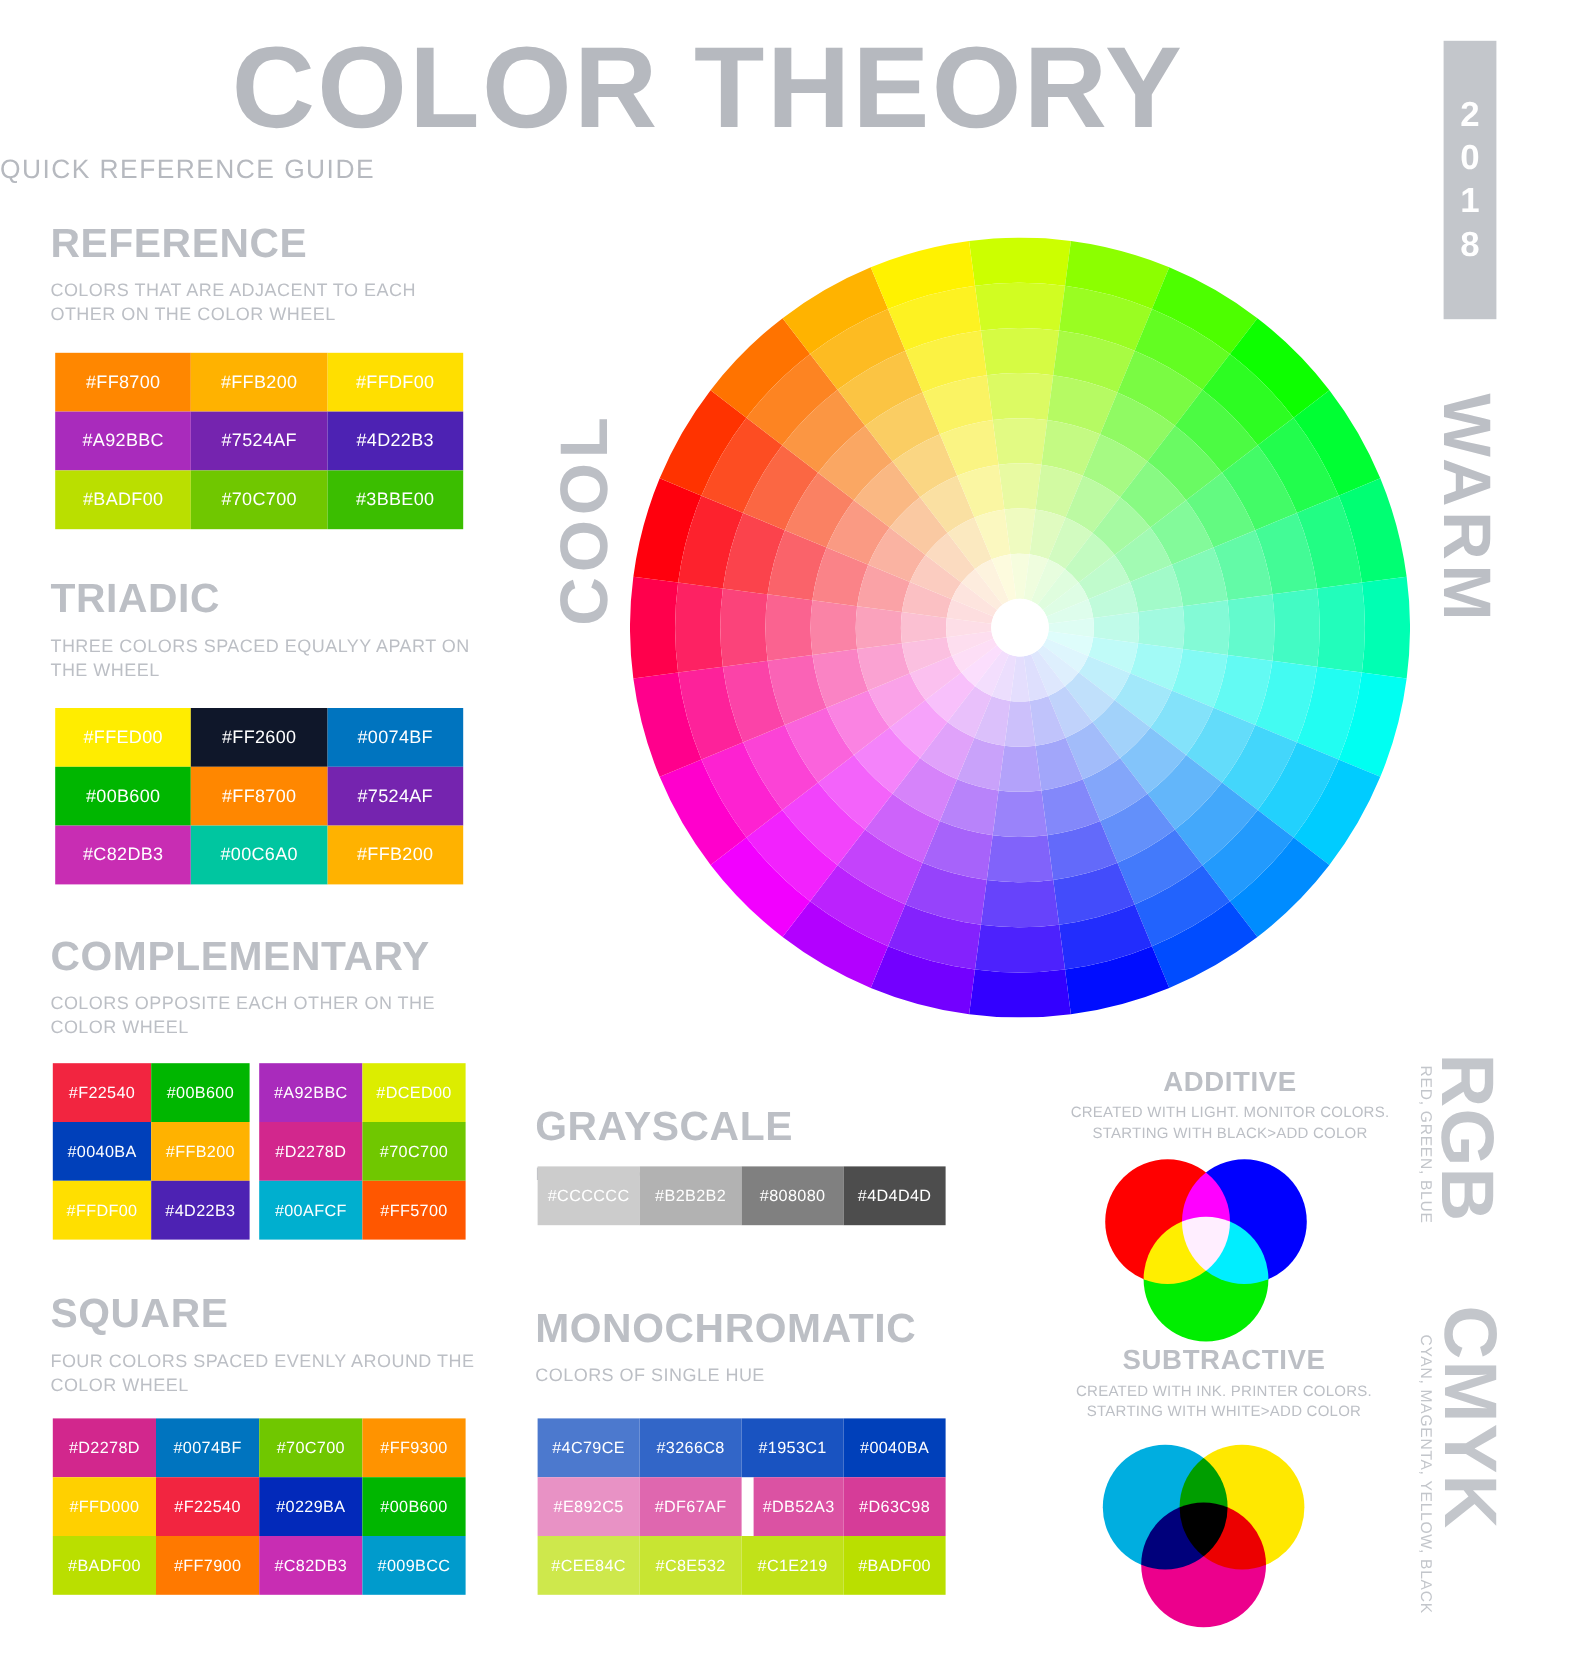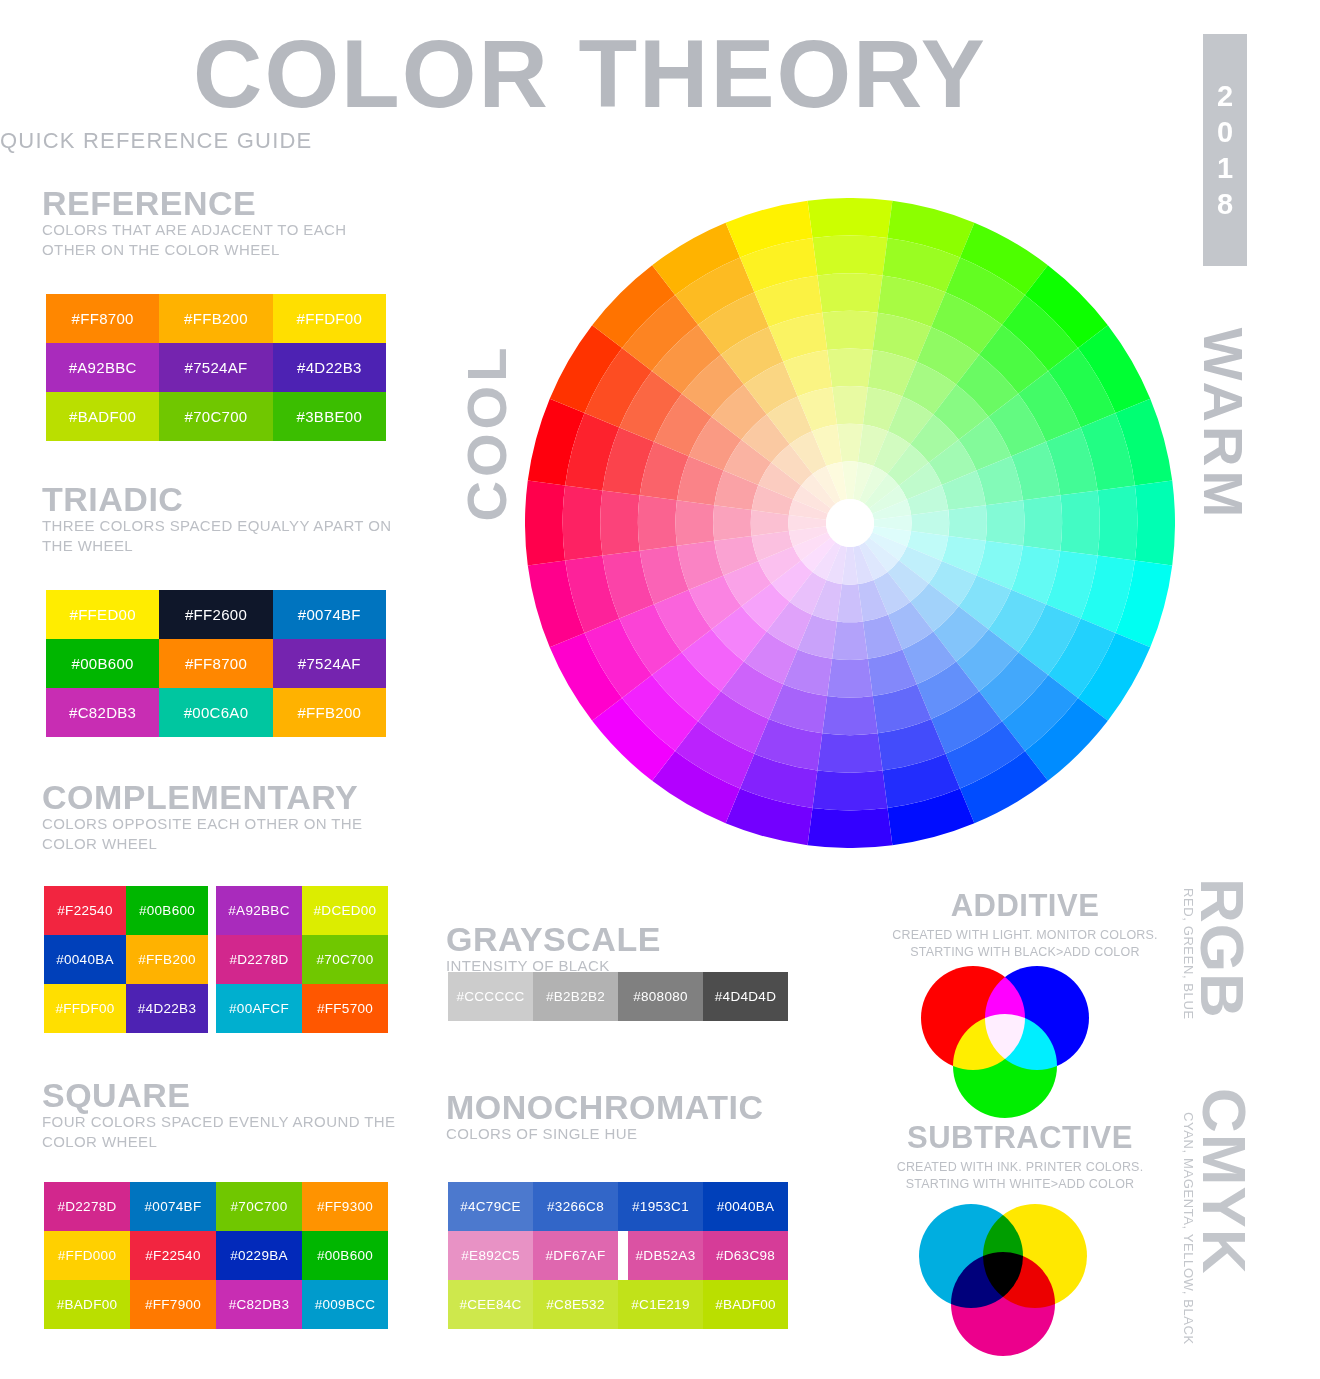--- a/index.html
+++ b/index.html
@@ -35,21 +35,21 @@
     color:#ffffff;font-size:29px;font-weight:bold;line-height:1;
   }
 
   
   .sec-title{
     font-size:34px;font-weight:bold;color:#bcbfc5;letter-spacing:0.5px;
     line-height:1;margin:0;
   }
   .sec-desc{
     font-size:15px;color:#bcbfc5;letter-spacing:0.4px;line-height:1.35;
-    margin-top:0;
+    margin-top:13px;
   }
   .sec{position:absolute;}
 
   
   .grid{display:grid;}
   .sw{
     display:flex;align-items:center;justify-content:center;
     color:#ffffff;font-size:15px;letter-spacing:0.3px;
     height:49px;
   }
@@ -65,21 +65,21 @@
     font-size:56px;font-weight:bold;color:#bcbfc5;letter-spacing:4px;
   }
   .warm-label{
     position:absolute;left:1118px;top:392px;width:210px;text-align:center;
     transform:rotate(90deg);
     font-size:56px;font-weight:bold;color:#bcbfc5;letter-spacing:4px;
   }
 
   
   .venn-title{
-    font-size:31px;font-weight:bold;color:#bcbfc5;text-align:center;letter-spacing:0.5px;
+    font-size:23px;font-weight:bold;color:#bcbfc5;text-align:center;letter-spacing:0.5px;
     line-height:1;
   }
   .venn-desc{
     font-size:12.5px;color:#bcbfc5;text-align:center;line-height:1.35;margin-top:6px;
     letter-spacing:0.2px;
   }
 
   .side-word{
     position:absolute;
     font-size:62px;font-weight:bold;color:#c3c6cb;letter-spacing:1px;

